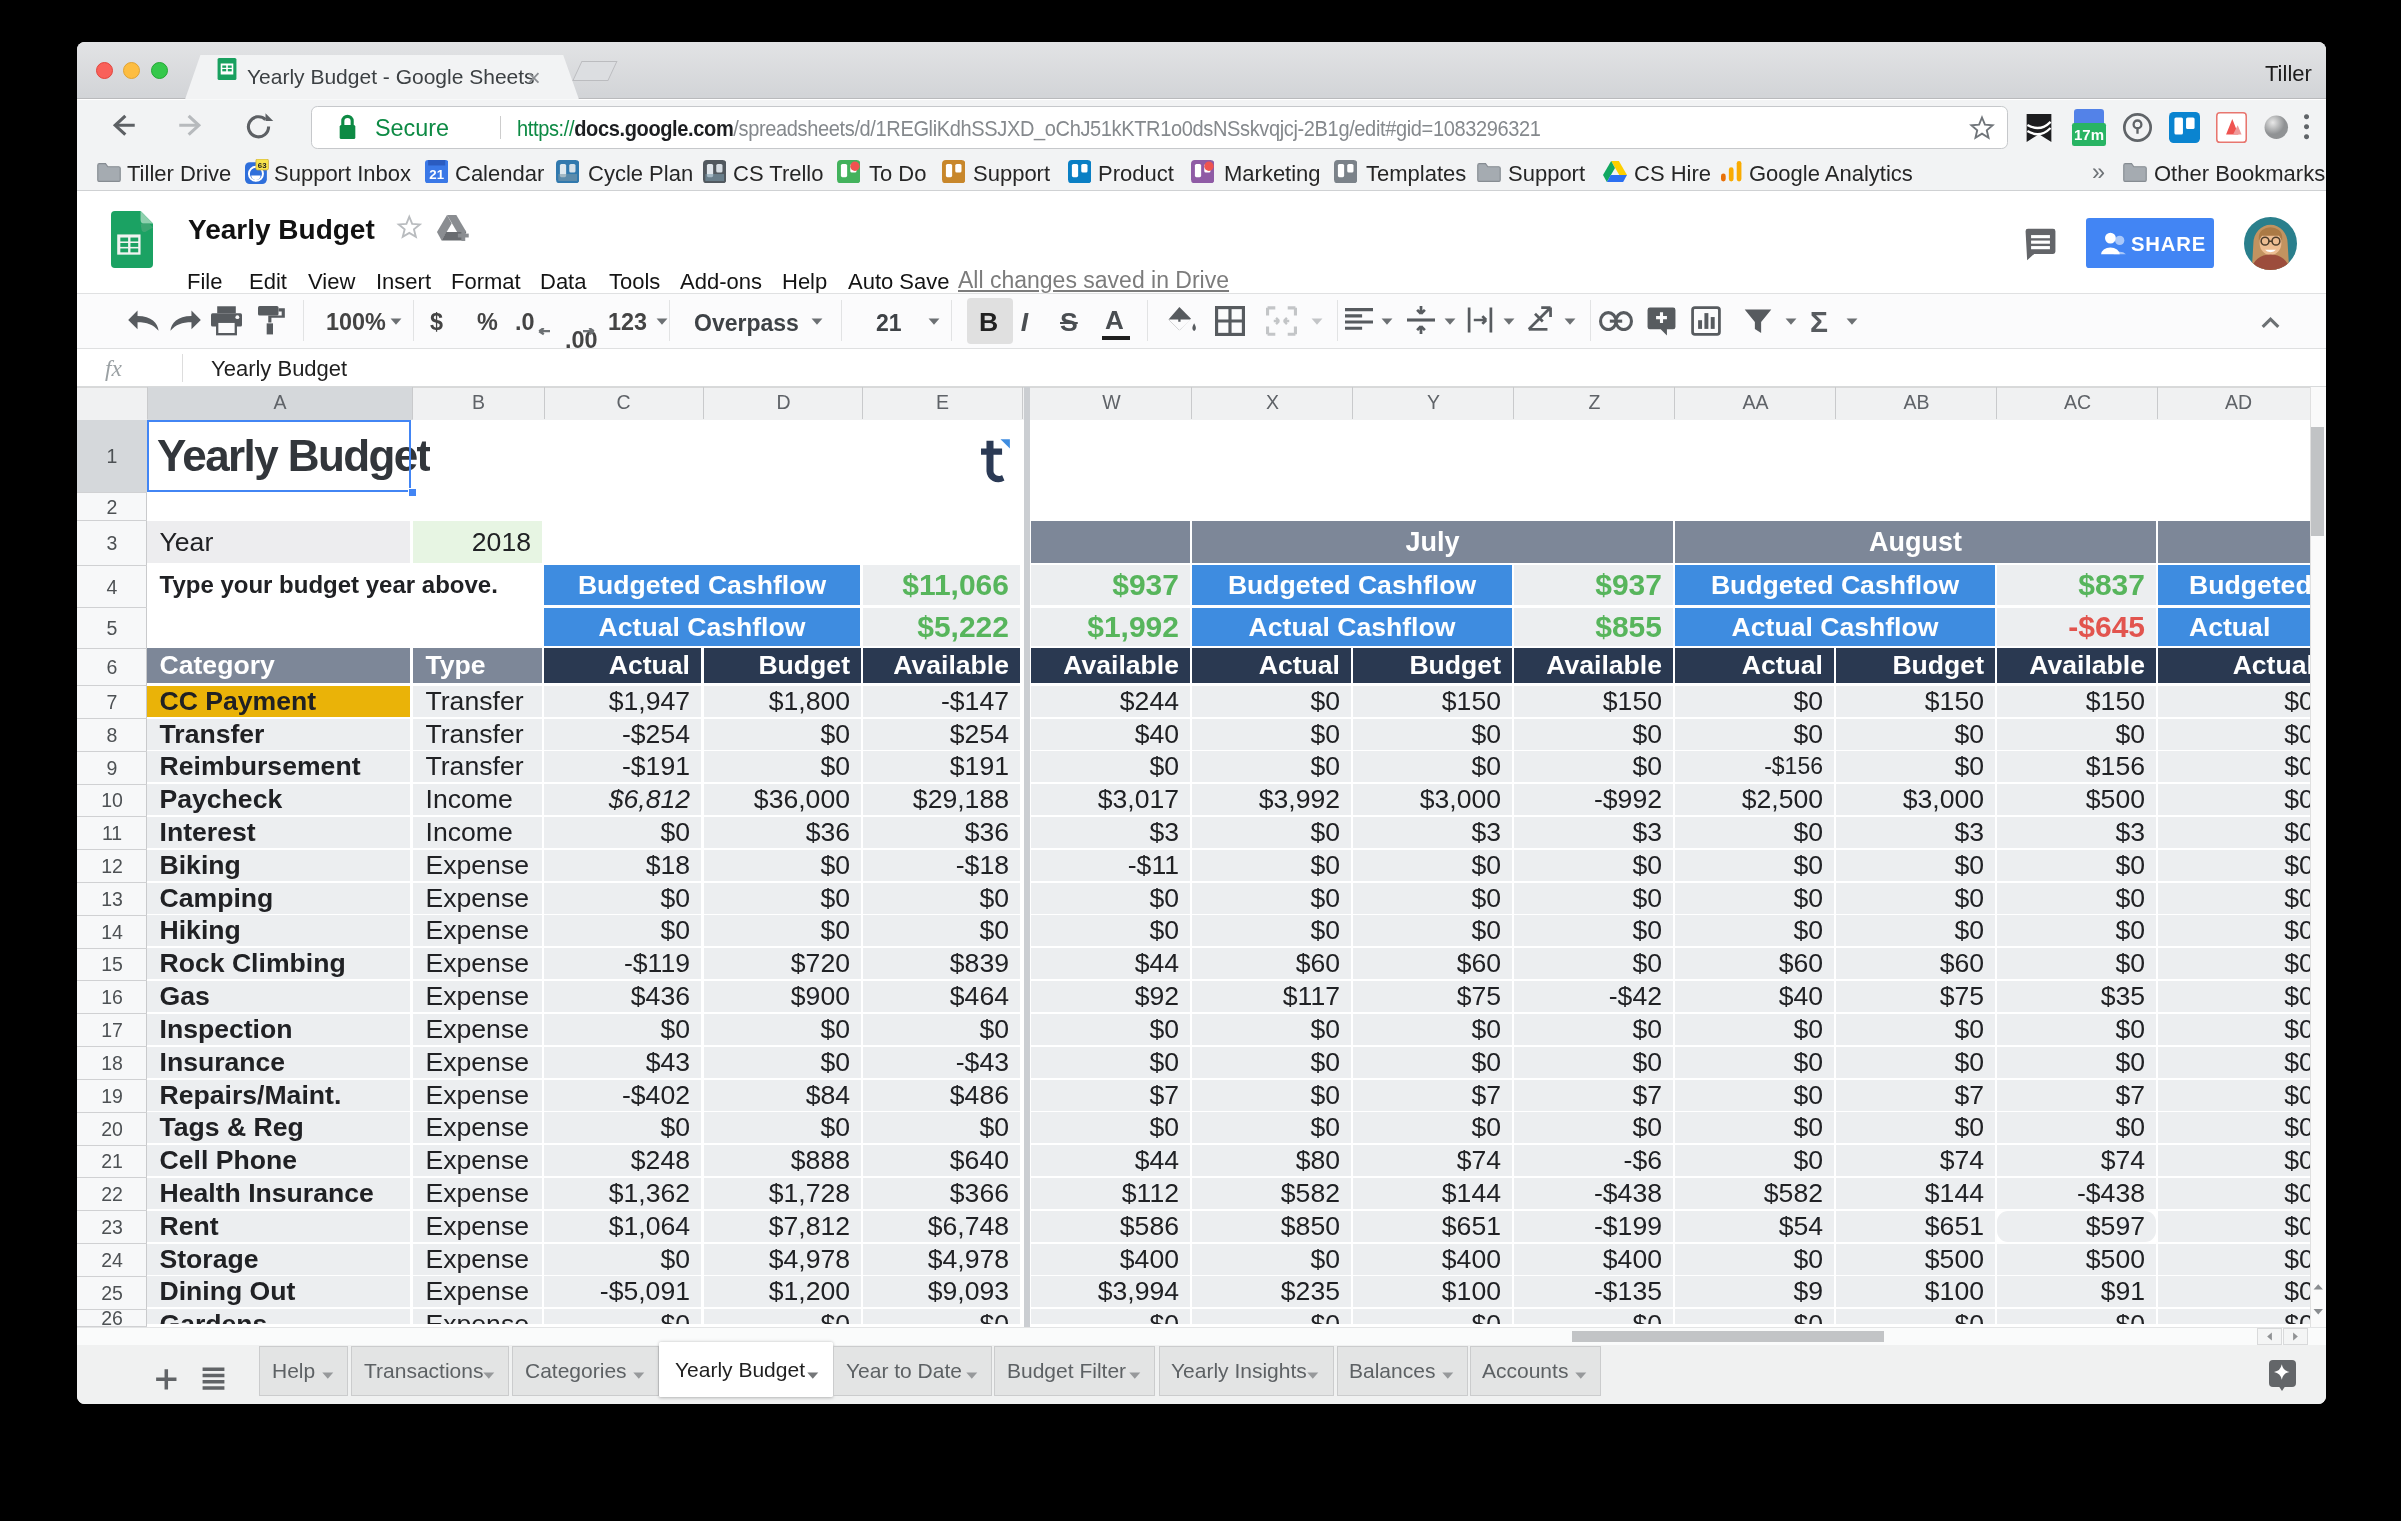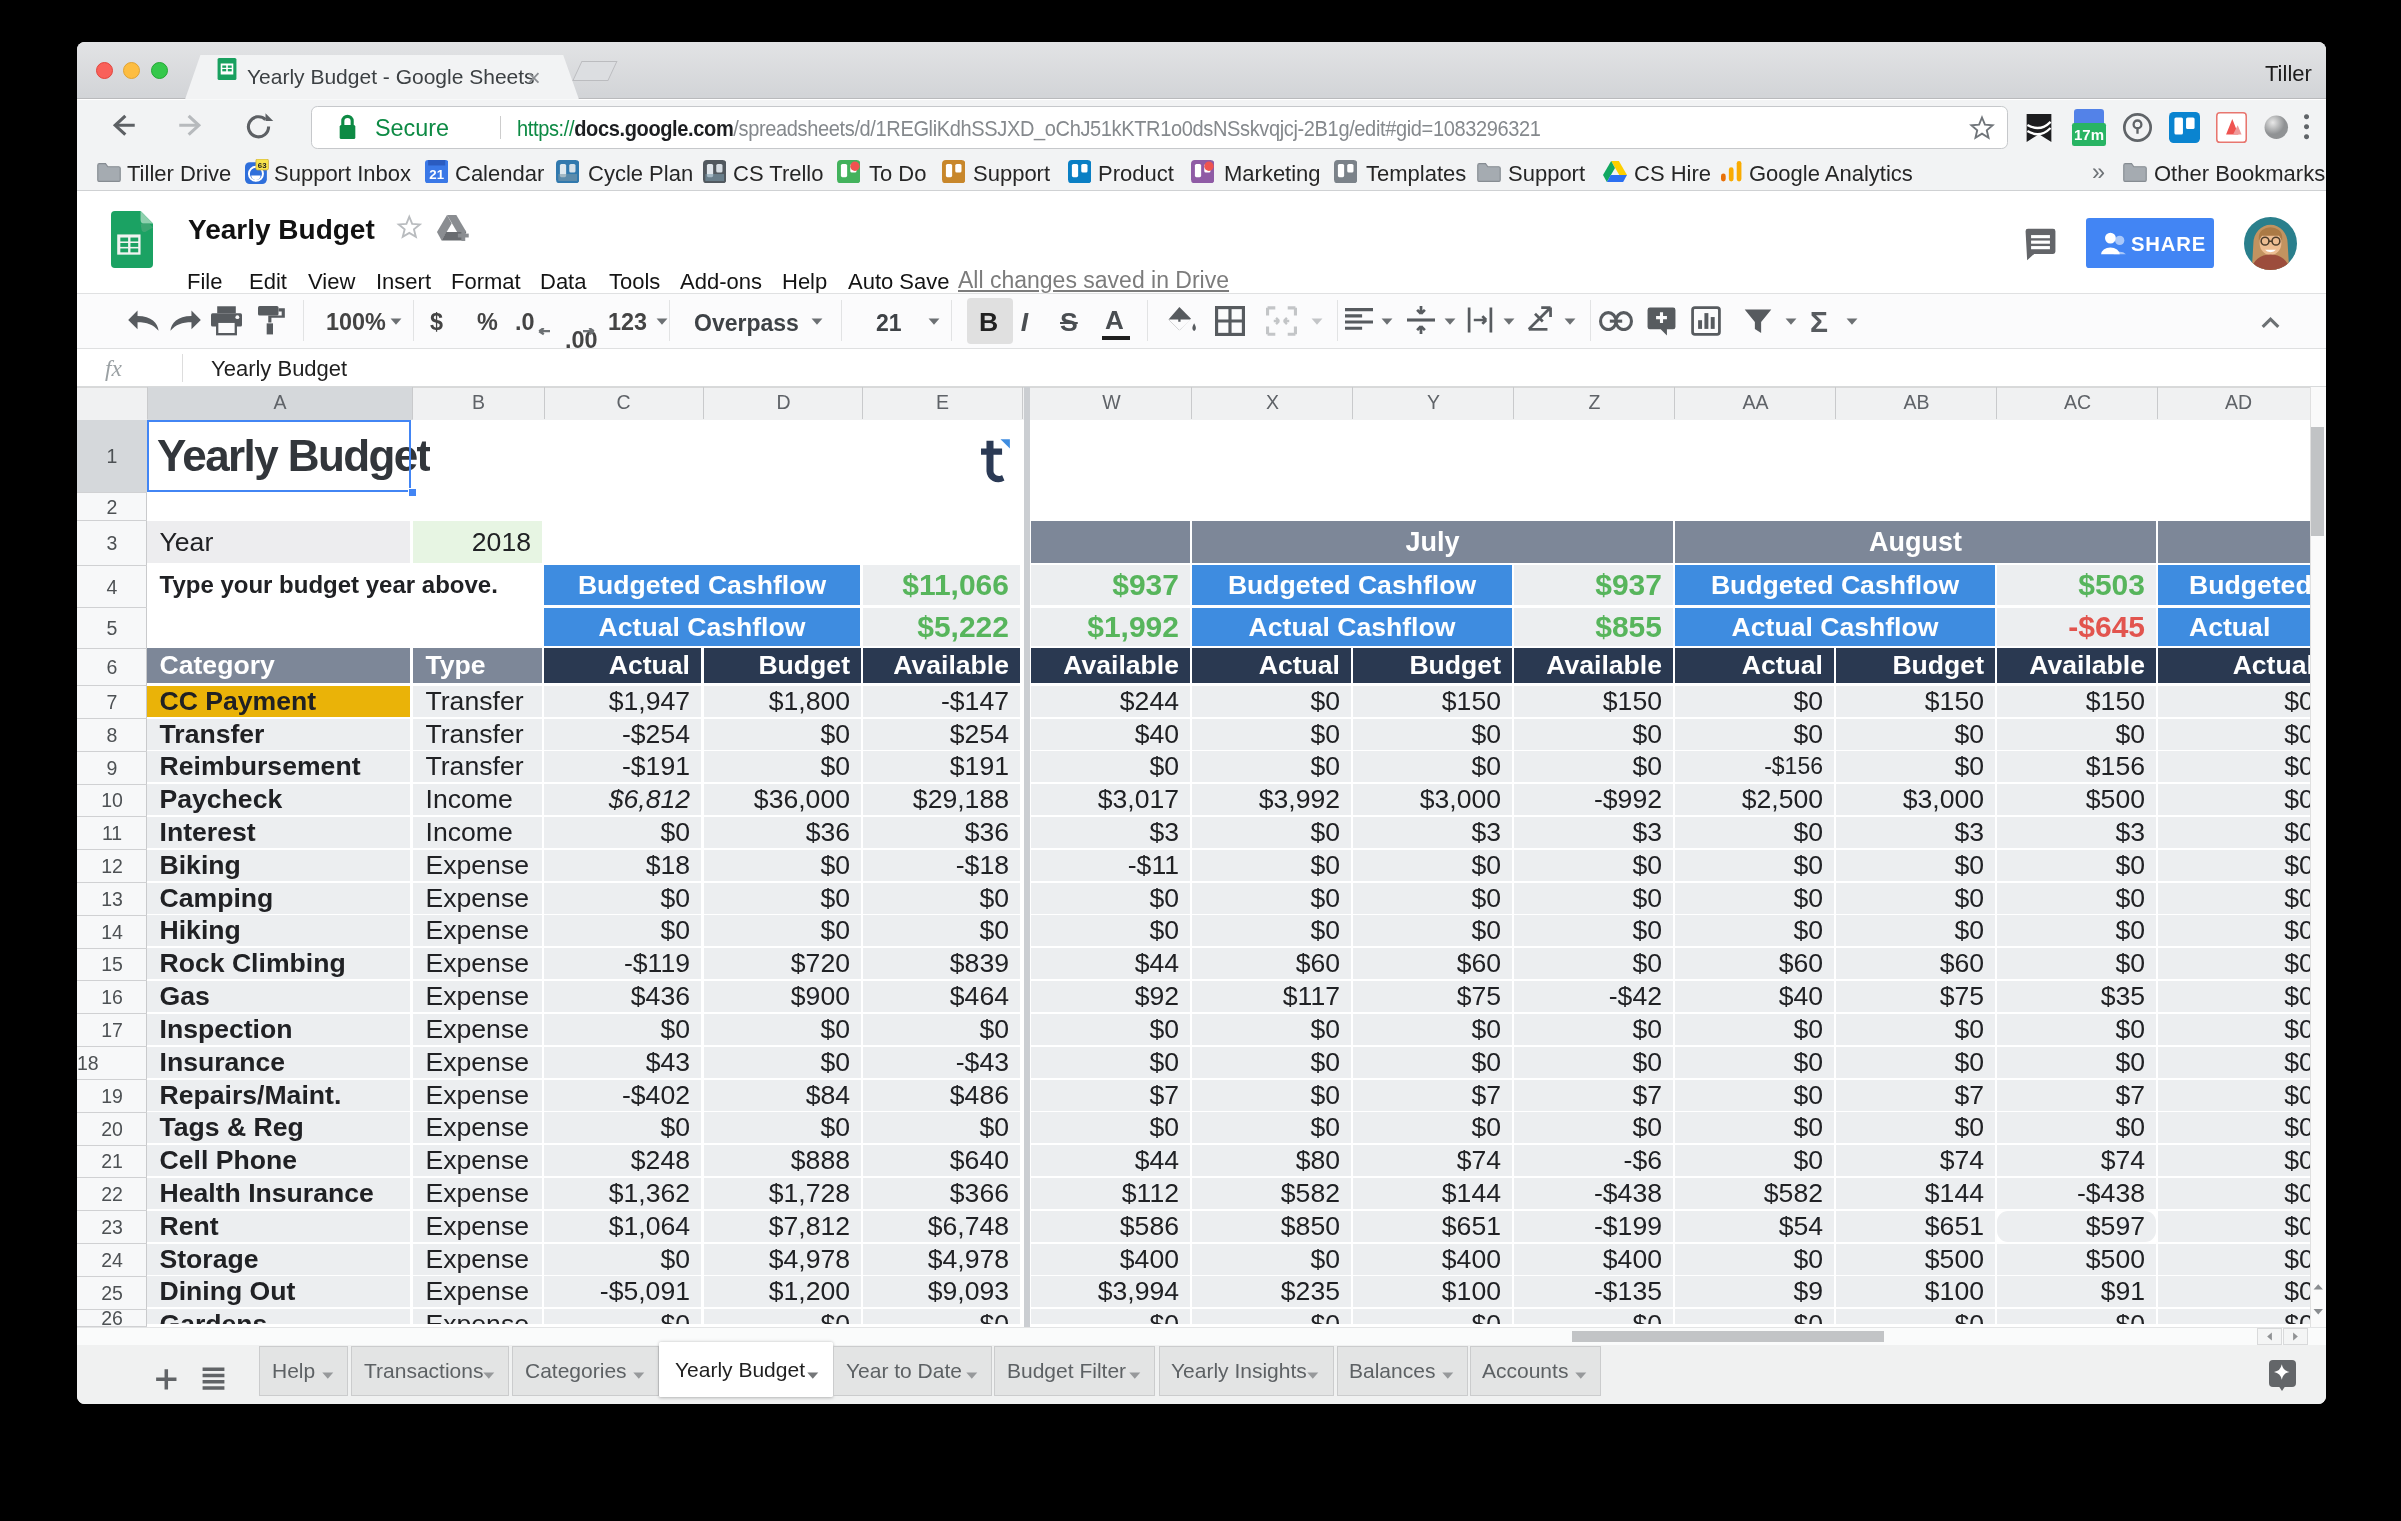--- a/index.html
+++ b/index.html
@@ -414,21 +414,21 @@
 <div class="cell " style="left:1115px;top:101px;width:481px;height:42px;font-size:27px;color:#fff;background:#7d8798;font-weight:bold;line-height:42px;text-align:center;">July</div>
 <div class="cell " style="left:1598px;top:101px;width:481px;height:42px;font-size:27px;color:#fff;background:#7d8798;font-weight:bold;line-height:42px;text-align:center;">August</div>
 <div class="cell " style="left:2081px;top:101px;width:159px;height:42px;font-size:26.6px;color:#202124;background:#7d8798;line-height:42px;"></div>
 <div class="cell lft" style="left:70px;top:145px;width:395px;height:40px;font-size:24px;color:#202124;font-weight:bold;line-height:40px;">Type your budget year above.</div>
 <div class="cell " style="left:467px;top:145px;width:316px;height:40px;font-size:26.6px;color:#fff;background:#3e8ce0;font-weight:bold;line-height:40px;text-align:center;">Budgeted Cashflow</div>
 <div class="cell num" style="left:786px;top:145px;width:157px;height:40px;font-size:30px;color:#57b55c;background:#eceef0;font-weight:bold;line-height:40px;">$11,066</div>
 <div class="cell num" style="left:954px;top:145px;width:159px;height:40px;font-size:30px;color:#57b55c;background:#eceef0;font-weight:bold;line-height:40px;">$937</div>
 <div class="cell " style="left:1115px;top:145px;width:320px;height:40px;font-size:26.6px;color:#fff;background:#3e8ce0;font-weight:bold;line-height:40px;text-align:center;">Budgeted Cashflow</div>
 <div class="cell num" style="left:1437px;top:145px;width:159px;height:40px;font-size:30px;color:#57b55c;background:#eceef0;font-weight:bold;line-height:40px;">$937</div>
 <div class="cell " style="left:1598px;top:145px;width:320px;height:40px;font-size:26.6px;color:#fff;background:#3e8ce0;font-weight:bold;line-height:40px;text-align:center;">Budgeted Cashflow</div>
-<div class="cell num" style="left:1920px;top:145px;width:159px;height:40px;font-size:30px;color:#57b55c;background:#eceef0;font-weight:bold;line-height:40px;">$503</div>
+<div class="cell num" style="left:1920px;top:145px;width:159px;height:40px;font-size:30px;color:#57b55c;background:#eceef0;font-weight:bold;line-height:40px;">$837</div>
 <div class="cell " style="left:2081px;top:145px;width:159px;height:40px;font-size:26.6px;color:#fff;background:#3e8ce0;font-weight:bold;line-height:40px;padding-left:31px;">Budgeted</div>
 <div class="cell " style="left:467px;top:188px;width:316px;height:38px;font-size:26.6px;color:#fff;background:#3e8ce0;font-weight:bold;line-height:38px;text-align:center;">Actual Cashflow</div>
 <div class="cell num" style="left:786px;top:188px;width:157px;height:38px;font-size:30px;color:#57b55c;background:#eceef0;font-weight:bold;line-height:38px;">$5,222</div>
 <div class="cell num" style="left:954px;top:188px;width:159px;height:38px;font-size:30px;color:#57b55c;background:#eceef0;font-weight:bold;line-height:38px;">$1,992</div>
 <div class="cell " style="left:1115px;top:188px;width:320px;height:38px;font-size:26.6px;color:#fff;background:#3e8ce0;font-weight:bold;line-height:38px;text-align:center;">Actual Cashflow</div>
 <div class="cell num" style="left:1437px;top:188px;width:159px;height:38px;font-size:30px;color:#57b55c;background:#eceef0;font-weight:bold;line-height:38px;">$855</div>
 <div class="cell " style="left:1598px;top:188px;width:320px;height:38px;font-size:26.6px;color:#fff;background:#3e8ce0;font-weight:bold;line-height:38px;text-align:center;">Actual Cashflow</div>
 <div class="cell num" style="left:1920px;top:188px;width:159px;height:38px;font-size:30px;color:#e2544e;background:#eceef0;font-weight:bold;line-height:38px;">-$645</div>
 <div class="cell " style="left:2081px;top:188px;width:159px;height:38px;font-size:26.6px;color:#fff;background:#3e8ce0;font-weight:bold;line-height:38px;padding-left:31px;">Actual</div>
 <div class="cell lft" style="left:70px;top:228px;width:263px;height:35px;font-size:26.6px;color:#fff;background:#7d8798;font-weight:bold;line-height:35px;">Category</div>
@@ -725,21 +725,21 @@
 <div class="ab" style="left:0;top:677px;width:70px;height:33px;border-bottom:0.8px solid #d0d1d3;font-size:19.5px;color:#4d5154;text-align:center;line-height:33px;">8</div>
 <div class="ab" style="left:0;top:710px;width:70px;height:33px;border-bottom:0.8px solid #d0d1d3;font-size:19.5px;color:#4d5154;text-align:center;line-height:33px;">9</div>
 <div class="ab" style="left:0;top:742px;width:70px;height:33px;border-bottom:0.8px solid #d0d1d3;font-size:19.5px;color:#4d5154;text-align:center;line-height:33px;">10</div>
 <div class="ab" style="left:0;top:775px;width:70px;height:33px;border-bottom:0.8px solid #d0d1d3;font-size:19.5px;color:#4d5154;text-align:center;line-height:33px;">11</div>
 <div class="ab" style="left:0;top:808px;width:70px;height:33px;border-bottom:0.8px solid #d0d1d3;font-size:19.5px;color:#4d5154;text-align:center;line-height:33px;">12</div>
 <div class="ab" style="left:0;top:841px;width:70px;height:33px;border-bottom:0.8px solid #d0d1d3;font-size:19.5px;color:#4d5154;text-align:center;line-height:33px;">13</div>
 <div class="ab" style="left:0;top:874px;width:70px;height:33px;border-bottom:0.8px solid #d0d1d3;font-size:19.5px;color:#4d5154;text-align:center;line-height:33px;">14</div>
 <div class="ab" style="left:0;top:906px;width:70px;height:33px;border-bottom:0.8px solid #d0d1d3;font-size:19.5px;color:#4d5154;text-align:center;line-height:33px;">15</div>
 <div class="ab" style="left:0;top:939px;width:70px;height:33px;border-bottom:0.8px solid #d0d1d3;font-size:19.5px;color:#4d5154;text-align:center;line-height:33px;">16</div>
 <div class="ab" style="left:0;top:972px;width:70px;height:33px;border-bottom:0.8px solid #d0d1d3;font-size:19.5px;color:#4d5154;text-align:center;line-height:33px;">17</div>
-<div class="ab" style="left:0;top:1005px;width:70px;height:33px;border-bottom:0.8px solid #d0d1d3;font-size:19.5px;color:#4d5154;text-align:left;line-height:33px;">18</div>
+<div class="ab" style="left:0;top:1005px;width:70px;height:33px;border-bottom:0.8px solid #d0d1d3;font-size:19.5px;color:#4d5154;text-align:center;line-height:33px;">18</div>
 <div class="ab" style="left:0;top:1038px;width:70px;height:33px;border-bottom:0.8px solid #d0d1d3;font-size:19.5px;color:#4d5154;text-align:center;line-height:33px;">19</div>
 <div class="ab" style="left:0;top:1071px;width:70px;height:33px;border-bottom:0.8px solid #d0d1d3;font-size:19.5px;color:#4d5154;text-align:center;line-height:33px;">20</div>
 <div class="ab" style="left:0;top:1103px;width:70px;height:33px;border-bottom:0.8px solid #d0d1d3;font-size:19.5px;color:#4d5154;text-align:center;line-height:33px;">21</div>
 <div class="ab" style="left:0;top:1136px;width:70px;height:33px;border-bottom:0.8px solid #d0d1d3;font-size:19.5px;color:#4d5154;text-align:center;line-height:33px;">22</div>
 <div class="ab" style="left:0;top:1169px;width:70px;height:33px;border-bottom:0.8px solid #d0d1d3;font-size:19.5px;color:#4d5154;text-align:center;line-height:33px;">23</div>
 <div class="ab" style="left:0;top:1202px;width:70px;height:33px;border-bottom:0.8px solid #d0d1d3;font-size:19.5px;color:#4d5154;text-align:center;line-height:33px;">24</div>
 <div class="ab" style="left:0;top:1235px;width:70px;height:33px;border-bottom:0.8px solid #d0d1d3;font-size:19.5px;color:#4d5154;text-align:center;line-height:33px;">25</div>
 <div class="ab" style="left:0;top:1268px;width:70px;height:17px;border-bottom:0.8px solid #d0d1d3;font-size:19.5px;color:#4d5154;text-align:center;line-height:17px;">26</div>
 <div class="ab" style="left:2233px;top:345px;width:16.4px;height:940px;background:#fafafa;border-left:0.8px solid #e0e0e0;"></div>
 <div class="ab" style="left:2234px;top:385px;width:12.5px;height:109px;background:#c1c3c5;"></div>

